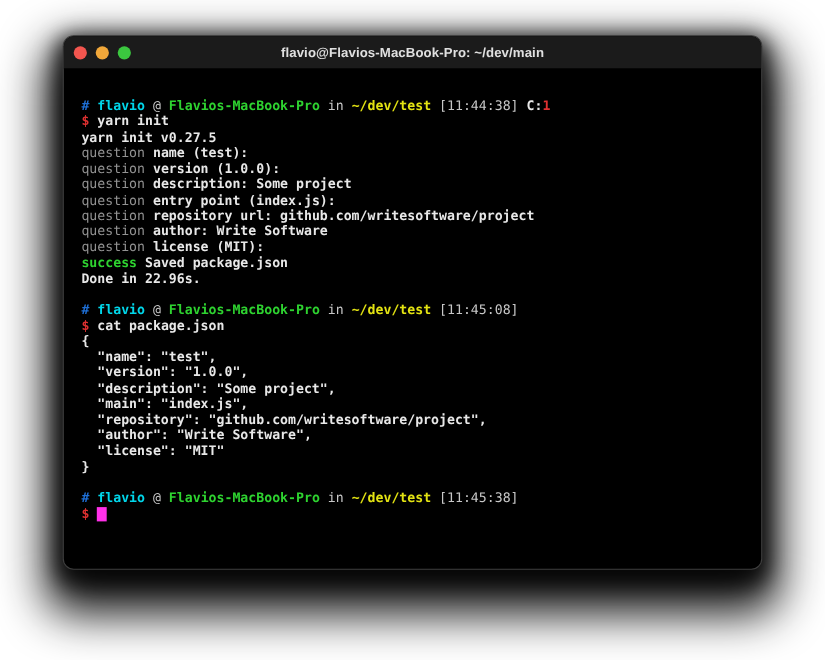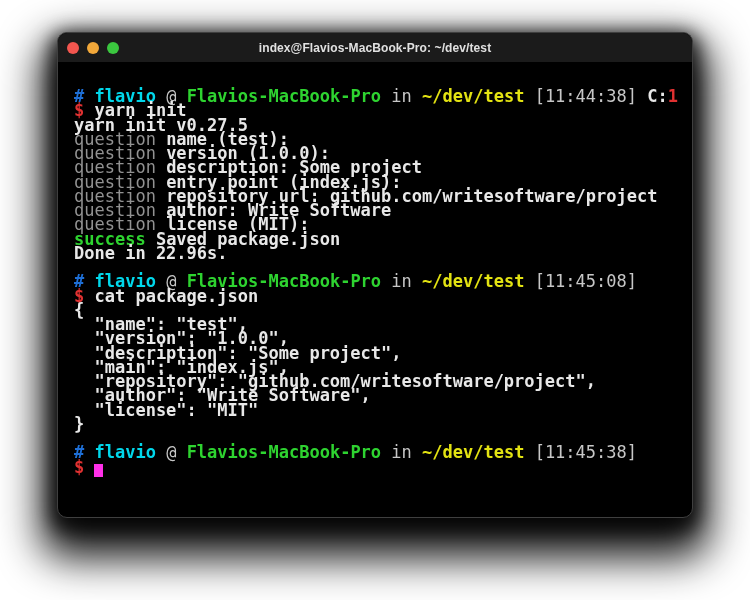--- a/index.html
+++ b/index.html
@@ -21,35 +21,35 @@
   .lights { display:flex; gap:8px; padding-left:9px; position:relative; z-index:2; }
   .light { width:12px; height:12px; border-radius:50%; cursor:default; }
   .titletext {
     position:absolute; left:0; right:0; text-align:center;
     font-size:12px; font-weight:600; color:#e0e0e0; letter-spacing:0.1px;
   }
 
   .screen {
     padding:26px 32px 0 16px;
     font-family:"DejaVu Sans Mono", monospace;
-    font-size:17px; line-height:14.25px; font-weight:bold;
+    font-size:12px; line-height:14.25px; font-weight:bold;
     white-space:pre; color:#e8e8e8;
   }
   .line { height:14.25px; }
   .seg-normal { font-weight:normal; }
   .cursor { display:inline-block; width:9px; height:13px; vertical-align:text-bottom; }
 </style>
 </head>
 <body>
 
 <div class="stage">
   <div class="window">
     <div class="titlebar">
       <div class="lights">
         <div class="light" style="background: rgb(243, 86, 79);"></div>
         <div class="light" style="background: rgb(242, 168, 58);"></div>
         <div class="light" style="background: rgb(59, 199, 63);"></div>
       </div>
-      <div class="titletext">index@Flavios-MacBook-Pro: ~/dev/test</div>
+      <div class="titletext">flavio@Flavios-MacBook-Pro: ~/dev/main</div>
     </div>
     <div class="screen"><div class="line"><span style="color: rgb(30, 111, 214);"># </span><span style="color: rgb(0, 215, 235);">flavio</span><span class="seg-normal" style="color: rgb(199, 199, 199);"> @ </span><span style="color: rgb(46, 211, 48);">Flavios-MacBook-Pro</span><span class="seg-normal" style="color: rgb(199, 199, 199);"> in </span><span style="color: rgb(227, 227, 18);">~/dev/test</span><span class="seg-normal" style="color: rgb(199, 199, 199);"> [11:44:38] </span><span style="color: rgb(232, 232, 232);">C:</span><span style="color: rgb(224, 49, 49);">1</span></div><div class="line"><span style="color: rgb(224, 49, 49);">$</span><span style="color: rgb(232, 232, 232);"> yarn init</span></div><div class="line"><span style="color: rgb(232, 232, 232);">yarn init v0.27.5</span></div><div class="line"><span class="seg-normal" style="color: rgb(146, 146, 146);">question </span><span style="color: rgb(232, 232, 232);">name (test):</span></div><div class="line"><span class="seg-normal" style="color: rgb(146, 146, 146);">question </span><span style="color: rgb(232, 232, 232);">version (1.0.0):</span></div><div class="line"><span class="seg-normal" style="color: rgb(146, 146, 146);">question </span><span style="color: rgb(232, 232, 232);">description: Some project</span></div><div class="line"><span class="seg-normal" style="color: rgb(146, 146, 146);">question </span><span style="color: rgb(232, 232, 232);">entry point (index.js):</span></div><div class="line"><span class="seg-normal" style="color: rgb(146, 146, 146);">question </span><span style="color: rgb(232, 232, 232);">repository url: github.com/writesoftware/project</span></div><div class="line"><span class="seg-normal" style="color: rgb(146, 146, 146);">question </span><span style="color: rgb(232, 232, 232);">author: Write Software</span></div><div class="line"><span class="seg-normal" style="color: rgb(146, 146, 146);">question </span><span style="color: rgb(232, 232, 232);">license (MIT):</span></div><div class="line"><span style="color: rgb(46, 211, 48);">success</span><span style="color: rgb(232, 232, 232);"> Saved package.json</span></div><div class="line"><span style="color: rgb(232, 232, 232);">Done in 22.96s.</span></div><div class="line">&nbsp;</div><div class="line"><span style="color: rgb(30, 111, 214);"># </span><span style="color: rgb(0, 215, 235);">flavio</span><span class="seg-normal" style="color: rgb(199, 199, 199);"> @ </span><span style="color: rgb(46, 211, 48);">Flavios-MacBook-Pro</span><span class="seg-normal" style="color: rgb(199, 199, 199);"> in </span><span style="color: rgb(227, 227, 18);">~/dev/test</span><span class="seg-normal" style="color: rgb(199, 199, 199);"> [11:45:08]</span></div><div class="line"><span style="color: rgb(224, 49, 49);">$</span><span style="color: rgb(232, 232, 232);"> cat package.json</span></div><div class="line"><span style="color: rgb(232, 232, 232);">{</span></div><div class="line"><span style="color: rgb(232, 232, 232);">  "name": "test",</span></div><div class="line"><span style="color: rgb(232, 232, 232);">  "version": "1.0.0",</span></div><div class="line"><span style="color: rgb(232, 232, 232);">  "description": "Some project",</span></div><div class="line"><span style="color: rgb(232, 232, 232);">  "main": "index.js",</span></div><div class="line"><span style="color: rgb(232, 232, 232);">  "repository": "github.com/writesoftware/project",</span></div><div class="line"><span style="color: rgb(232, 232, 232);">  "author": "Write Software",</span></div><div class="line"><span style="color: rgb(232, 232, 232);">  "license": "MIT"</span></div><div class="line"><span style="color: rgb(232, 232, 232);">}</span></div><div class="line">&nbsp;</div><div class="line"><span style="color: rgb(30, 111, 214);"># </span><span style="color: rgb(0, 215, 235);">flavio</span><span class="seg-normal" style="color: rgb(199, 199, 199);"> @ </span><span style="color: rgb(46, 211, 48);">Flavios-MacBook-Pro</span><span class="seg-normal" style="color: rgb(199, 199, 199);"> in </span><span style="color: rgb(227, 227, 18);">~/dev/test</span><span class="seg-normal" style="color: rgb(199, 199, 199);"> [11:45:38]</span></div><div class="line"><span style="color: rgb(224, 49, 49);">$ </span><span class="cursor" style="background: rgb(255, 48, 232);">&nbsp;</span></div></div>
   </div>
 </div>
 
 </body></html>

